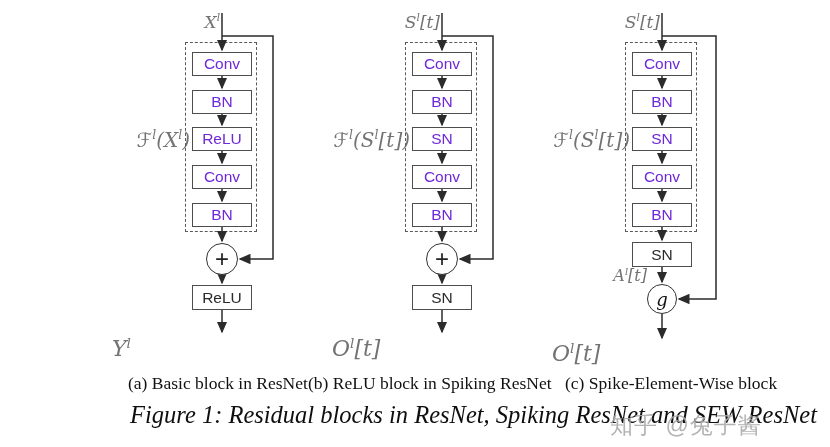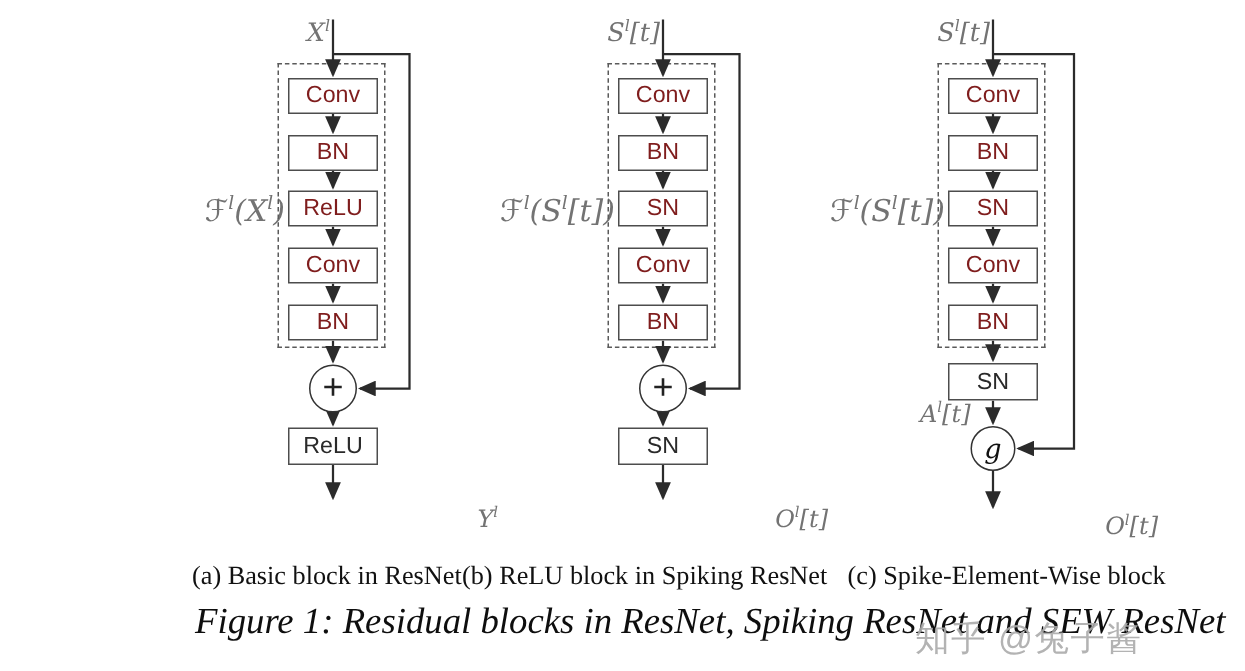--- a/index.html
+++ b/index.html
@@ -4,37 +4,37 @@
 <style>
   html,body{margin:0;padding:0;background:#ffffff;}
   #canvas{position:relative;width:830px;height:447px;background:#ffffff;overflow:hidden;
           font-family:"Liberation Sans",sans-serif;color:#1f1f1f;}
   .col{position:absolute;top:0;width:220px;height:400px;}
   #col-a{left:112px;} #col-b{left:332px;} #col-c{left:552px;}
   .dashed-box{position:absolute;left:73px;top:42px;width:72px;height:190px;
               border:1.4px dashed #5a5a5a;box-sizing:border-box;}
   .blk{position:absolute;left:80px;width:60px;height:24px;box-sizing:border-box;
        border:1.4px solid #4d4d4d;background:#ffffff;display:flex;align-items:center;
-       justify-content:center;font-size:15.5px;color:#7f1d1d;z-index:2;}
+       justify-content:center;font-size:15.5px;color:#6d28d9;z-index:2;}
   .blk.b1{top:52px;} .blk.b2{top:90px;} .blk.b3{top:127px;} .blk.b4{top:165px;} .blk.b5{top:203px;}
   .postblk{position:absolute;left:80px;width:60px;height:25px;box-sizing:border-box;
        border:1.4px solid #4d4d4d;background:#ffffff;display:flex;align-items:center;
        justify-content:center;font-size:15.5px;color:#2a2a2a;z-index:2;}
   .circle{position:absolute;box-sizing:border-box;border:1.4px solid #333333;border-radius:50%;
        background:#ffffff;display:flex;align-items:center;justify-content:center;z-index:2;}
   .sum-circle{left:94px;top:243px;width:32px;height:32px;font-size:24px;font-weight:400;color:#222;}
   .g-circle{left:95px;top:284px;width:30px;height:30px;
        font-family:"DejaVu Serif",serif;font-style:italic;font-size:18px;color:#111;}
   .math{font-family:"DejaVu Serif","DejaVu Sans",serif;font-style:italic;color:#737373;
         font-size:17px;white-space:nowrap;}
   .math sup{font-size:0.62em;vertical-align:super;line-height:0;}
   .input-label{position:absolute;right:112px;top:12px;}
   .f-label{position:absolute;right:142px;top:128px;font-size:20px;}
   .mid-label{position:absolute;right:125px;top:266px;font-size:16px;}
-  .output-label{position:absolute;left:0;right:0;text-align:right;font-size:16px;}
+  .output-label{position:absolute;left:0;right:16px;text-align:left;font-size:22px;}
   #col-a .output-label,#col-b .output-label{top:336px;}
   #col-c .output-label{top:341px;}
   .sub-caption{position:absolute;top:373px;white-space:nowrap;
         font-family:"Liberation Serif",serif;font-size:17.5px;color:#111;}
   #caption-a{left:128px;font-family:Liberation Serif, serif;} #caption-b{left:308px;} #caption-c{left:565px;}
   .fig-caption{position:absolute;left:130px;top:401px;white-space:nowrap;
         font-family:"Liberation Serif",serif;font-size:24.5px;color:#0e0e0e;font-style:italic;}
   .watermark{position:absolute;left:610px;top:410px;white-space:nowrap;z-index:5;
         font-family:"Liberation Sans",sans-serif;font-size:23px;color:#ababab;
         letter-spacing:1px;opacity:0.9;}

